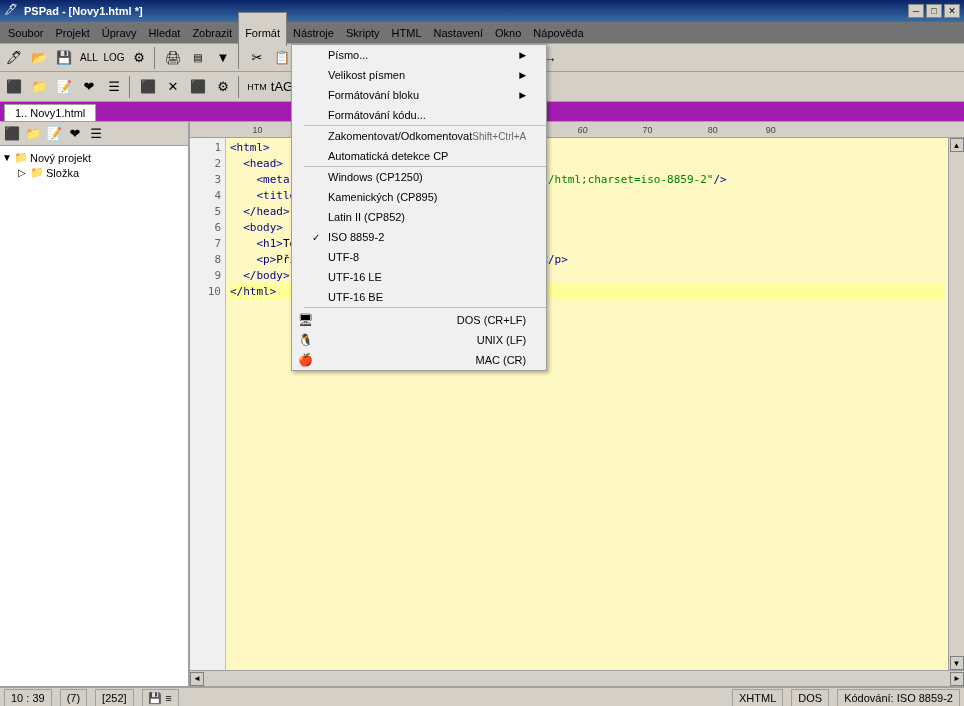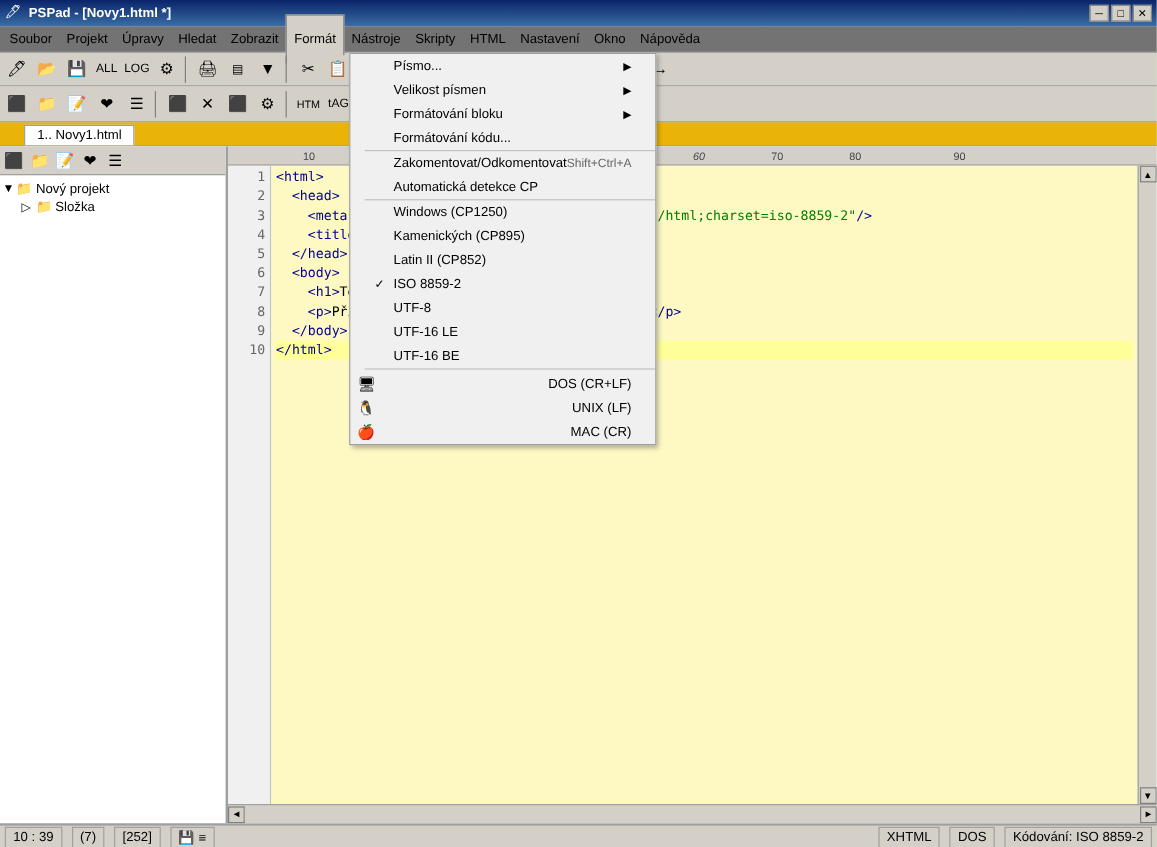--- a/index.html
+++ b/index.html
@@ -56,25 +56,25 @@
       width: 24px; height: 24px; background: #d4d0c8; border: 1px solid transparent;
       display: flex; align-items: center; justify-content: center; font-size: 13px; cursor: pointer;
     }
     .tb-sep { width: 4px; height: 22px; border-left: 1px solid #808080; margin: 0 2px; }
 
     
     #toolbar2 { height: 30px; }
 
     
     #tab-bar {
-      background: #eab308;
+      background: #a21caf;
       height: 20px;
       display: flex;
       align-items: flex-end;
-      padding: 0 20px;
+      padding: 0 4px;
       border-bottom: 1px solid #a0a0a0;
     }
     .tab {
       padding: 2px 10px;
       font-size: 11px;
       background: #d4d0c8;
       border: 1px solid #a0a0a0;
       border-bottom: none;
       cursor: pointer;
       margin-right: 2px;
@@ -308,21 +308,21 @@
   <div class="tb-btn">📝</div>
   <div class="tb-btn">❤</div>
   <div class="tb-btn">☰</div>
   <div class="tb-sep"></div>
   <div class="tb-btn">⬛</div>
   <div class="tb-btn">✕</div>
   <div class="tb-btn">⬛</div>
   <div class="tb-btn">⚙</div>
   <div class="tb-sep"></div>
   <div class="tb-btn" style="font-size:9px;">HTM</div>
-  <div class="tb-btn" style="font-size:10px;">tAG</div>
+  <div class="tb-btn" style="font-size:13px;">tAG</div>
   <div class="tb-btn" style="font-size:9px;">cTag</div>
   <div class="tb-btn">🌐</div>
   <div class="tb-btn" style="color:#4285f4; font-weight:bold;">G</div>
   <div class="tb-sep"></div>
   <div class="tb-btn">■</div>
 </div>
 
 <div id="tab-bar">
   <div class="tab active">1.. Novy1.html</div>
 </div>
@@ -355,21 +355,21 @@
 
     <div id="ruler">
       <span style="margin-right:20px;">&nbsp;</span>
       <span style="margin-right:55px;">10</span>
       <span style="margin-right:55px;">20</span>
       <span style="margin-right:55px;">30</span>
       <span style="margin-right:55px;">40</span>
       <span style="margin-right:55px;">50</span>
       <span style="margin-right:55px;font-style:italic;">60</span>
       <span style="margin-right:55px;">70</span>
-      <span style="margin-right:77px;">80</span>
+      <span style="margin-right:48px;">80</span>
       <span>90</span>
     </div>
 
     <div id="editor-content">
       <div id="line-numbers">
         <div>1</div>
         <div>2</div>
         <div>3</div>
         <div>4</div>
         <div>5</div>

